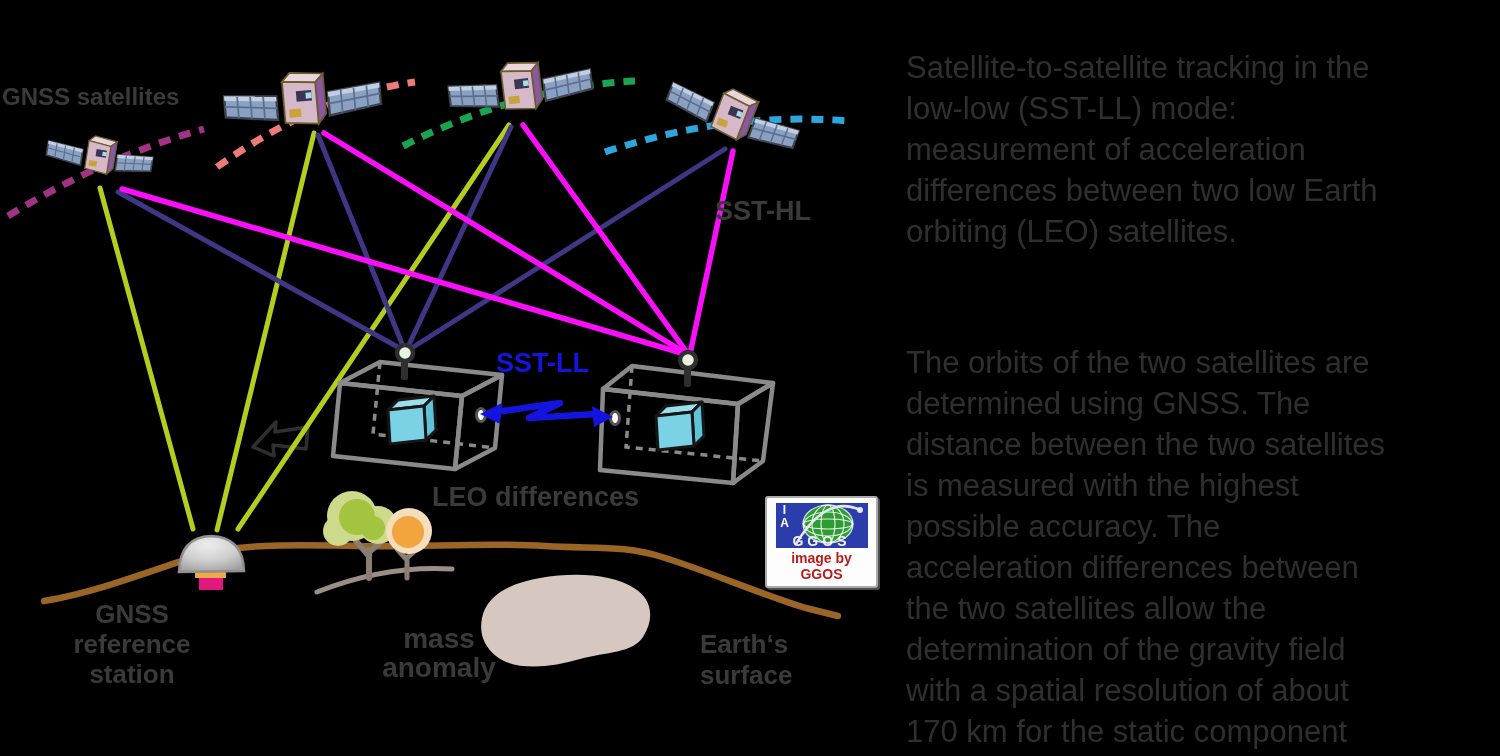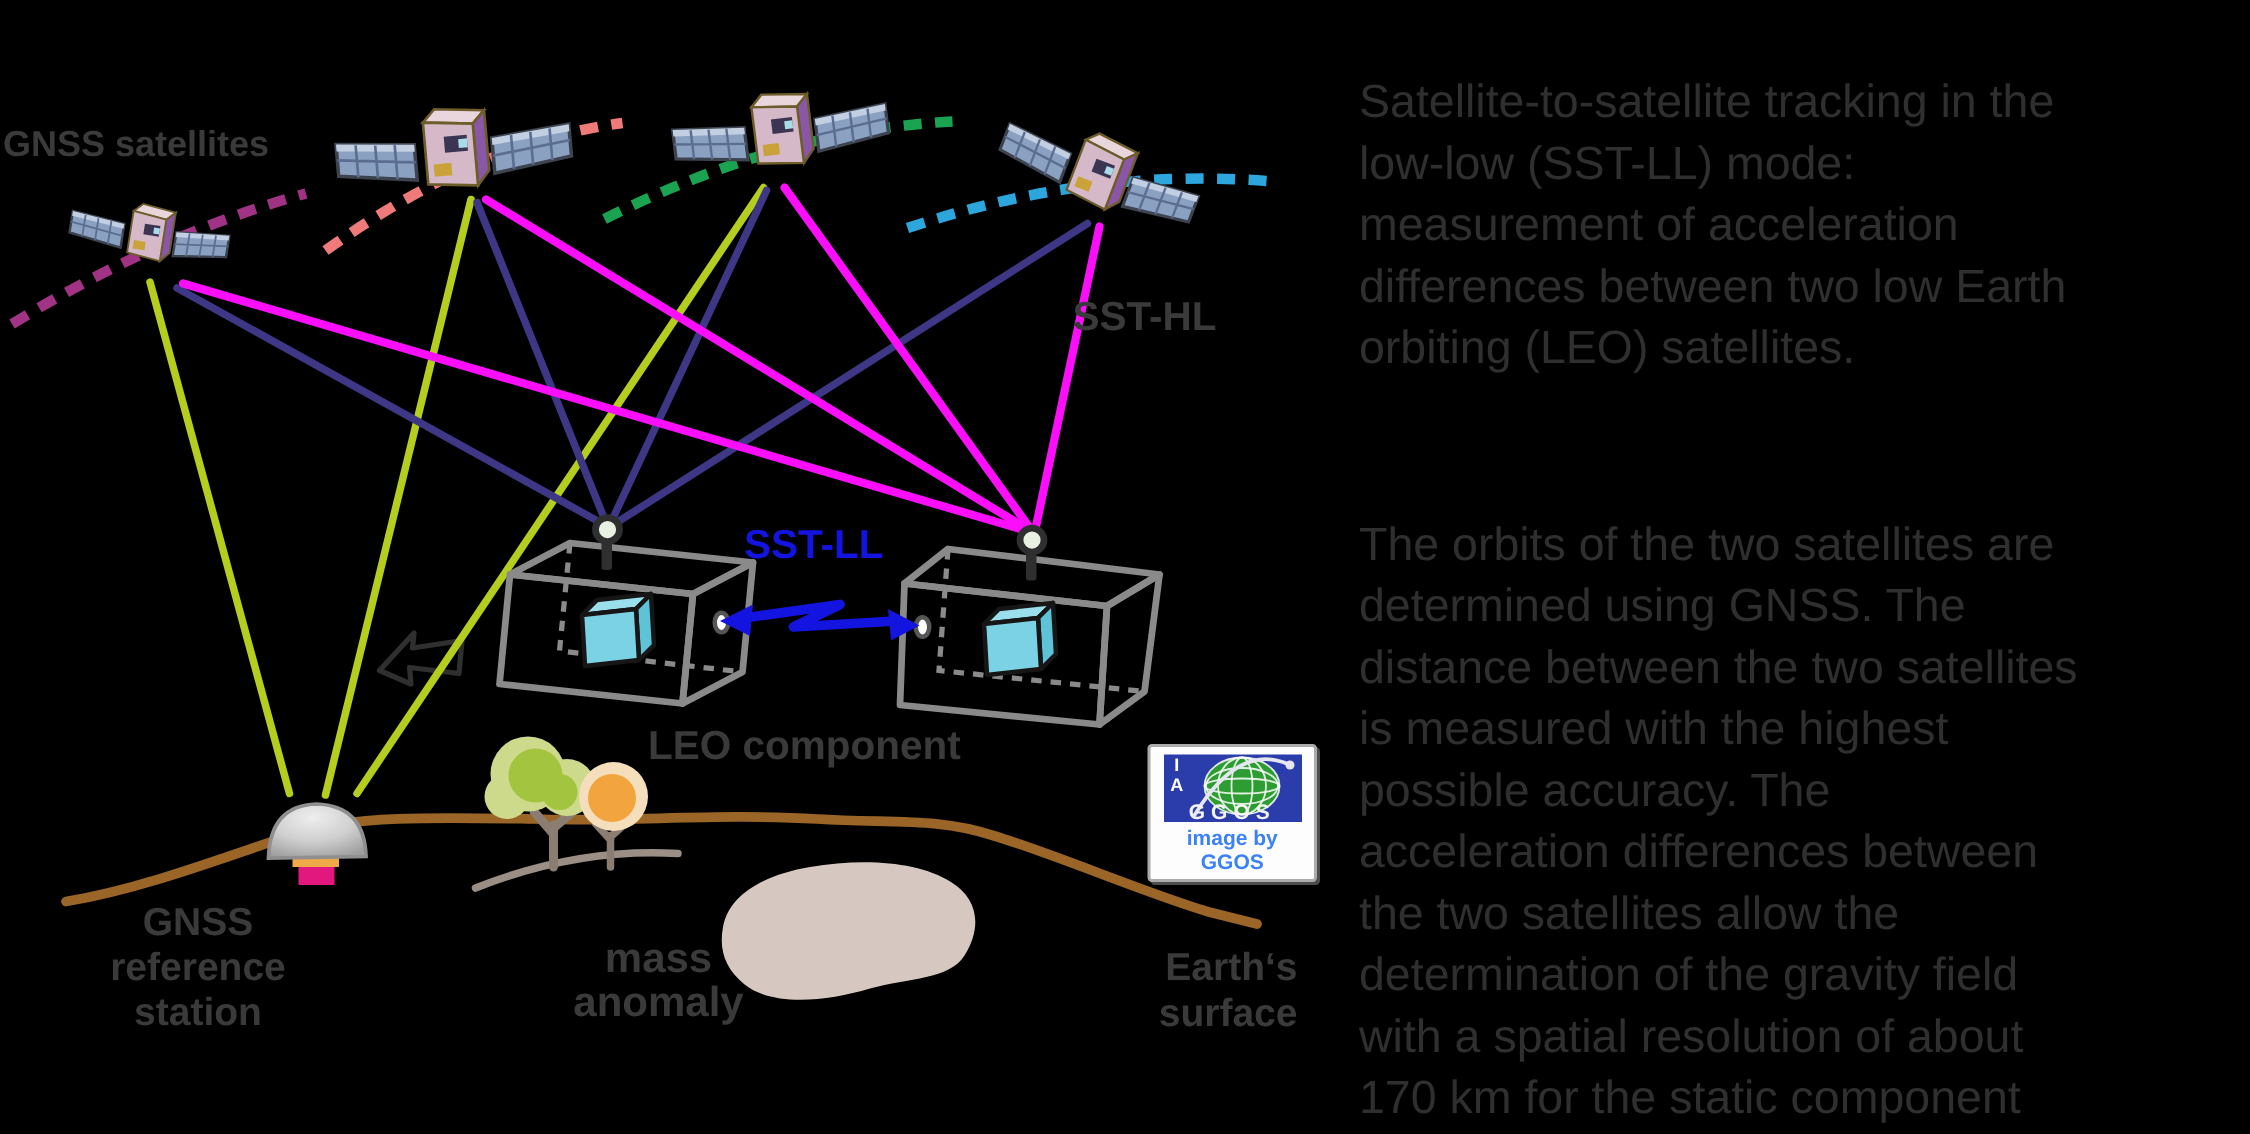--- a/index.html
+++ b/index.html
@@ -45,33 +45,33 @@
 
   
   .label{position:absolute;font-weight:bold;color:var(--label-gray,#3a3a3a);
          line-height:1;white-space:pre-line;}
   .lab-gnss-sats{left:2px;top:85px;font-size:24px;}
   .lab-sst-hl{left:715px;top:198px;font-size:27px;}
   .lab-sst-ll{left:496px;top:350px;font-size:27px;color:var(--sst-ll-blue,#1414e0);}
   .lab-leo{left:432px;top:484px;font-size:27px;}
   .lab-station{left:36px;top:599px;width:192px;text-align:center;font-size:26px;line-height:30px;}
   .lab-mass{left:358px;top:624px;width:162px;text-align:center;font-size:28px;line-height:29px;}
-  .lab-earth{left:700px;top:629px;width:165px;text-align:right;font-size:26px;line-height:31px;}
+  .lab-earth{left:700px;top:629px;width:165px;text-align:left;font-size:26px;line-height:31px;}
 
   
   .logo{position:absolute;left:765px;top:496px;width:113px;height:92px;background:#fdfdfd;
         border:2px solid #ababab;border-radius:3px;box-sizing:border-box;
         box-shadow:2px 2px 0 rgba(90,90,90,.85);text-align:center;}
   .logo-square{position:relative;width:92px;height:45px;margin:5px auto 2px auto;
         background:var(--logo-blue,#2b3dab);}
   .logo-ia{position:absolute;left:3px;top:1px;width:12px;color:#fff;font-weight:bold;
         font-size:12px;line-height:13px;white-space:pre-line;}
   .logo-ggos{position:absolute;bottom:0;left:0;width:100%;color:#f2f2f2;font-weight:bold;
         font-size:14px;letter-spacing:4px;line-height:14px;}
-  .logo-credit{color:#3b82f6;font-weight:bold;font-size:14px;line-height:16px;}
+  .logo-credit{color:#b91c1c;font-weight:bold;font-size:14px;line-height:16px;}
 
   
   .textcol{position:absolute;left:906px;top:6px;width:600px;
            color:var(--body-text-gray,#2f2f2f);font-size:31px;line-height:41px;
            white-space:pre-line;}
   .textcol p{margin:0;}
   .textcol p + p{margin-top:49px;}
 </style>
 </head>
 <body>
@@ -185,21 +185,21 @@
         <rect x="195" y="571" width="31" height="7" fill="#f0a948"></rect>
         <rect x="199" y="578" width="24" height="12" fill="#e3187e"></rect>
         <path class="dome" d="M179,572 Q180,537 211,536 Q243,537 244,571 Z"></path>
       </g>
     </g>
   </svg>
 
   <div class="label lab-gnss-sats">GNSS satellites</div>
   <div class="label lab-sst-hl">SST-HL</div>
   <div class="label lab-sst-ll">SST-LL</div>
-  <div class="label lab-leo">LEO component</div>
+  <div class="label lab-leo">LEO differences</div>
   <div class="label lab-station">GNSS
 reference
 station</div>
   <div class="label lab-mass">mass
 anomaly</div>
   <div class="label lab-earth">Earth‘s
 surface</div>
 
   <div class="logo">
     <div class="logo-square">

